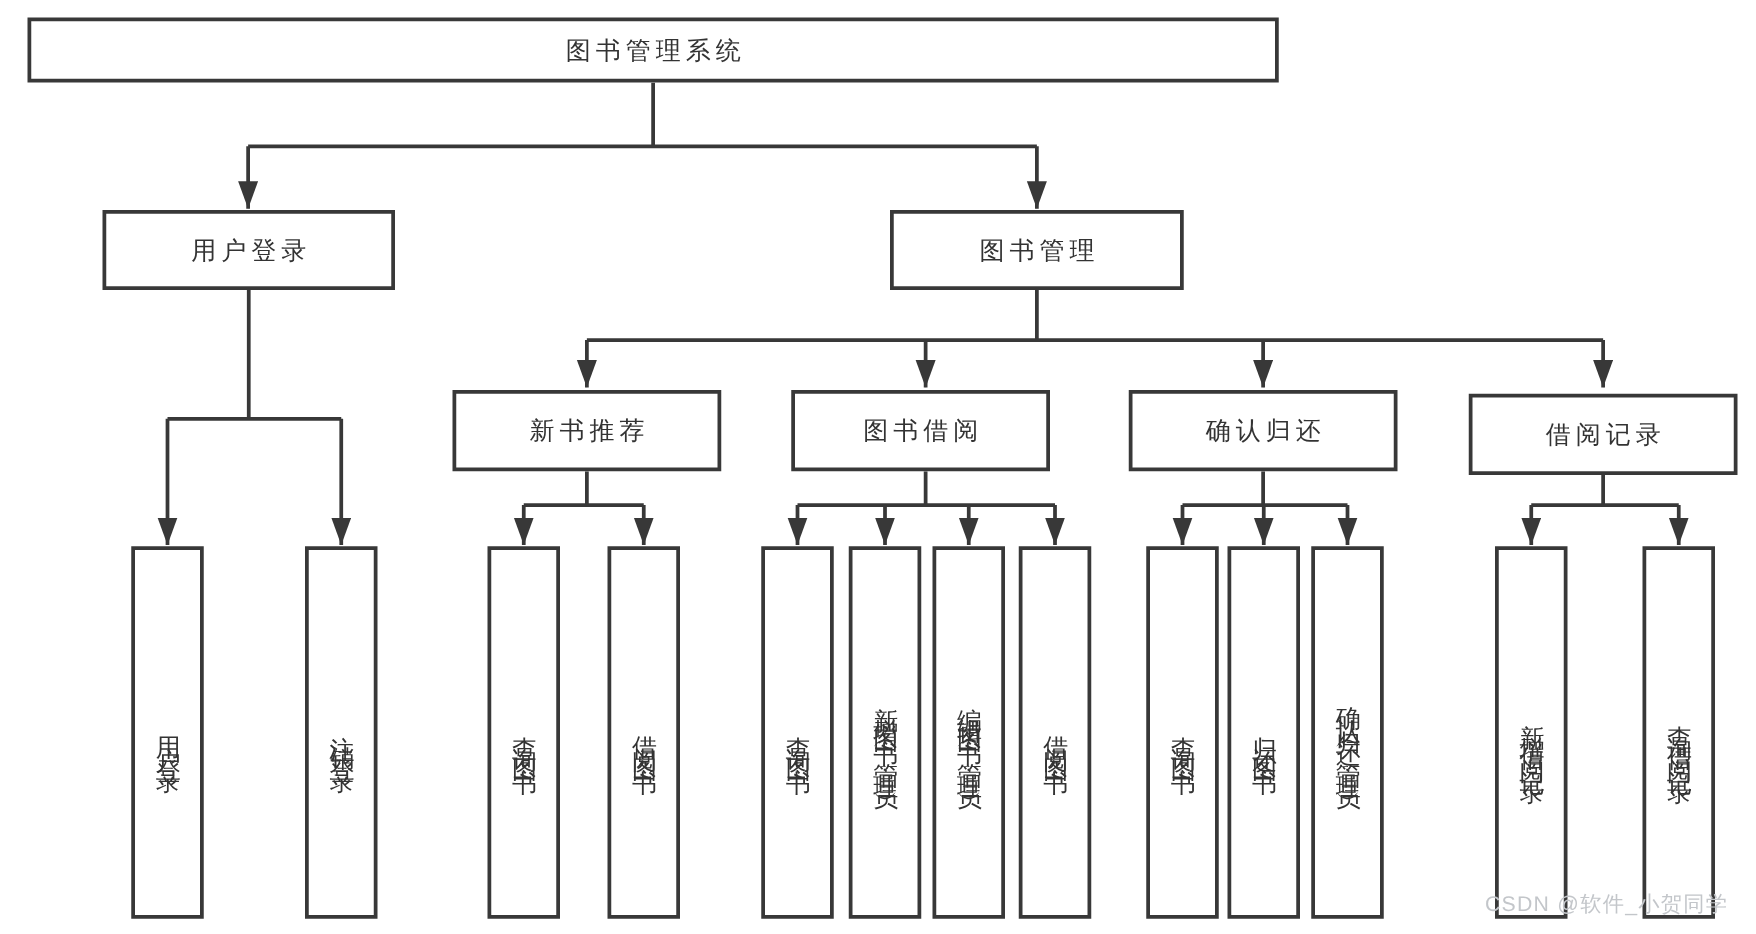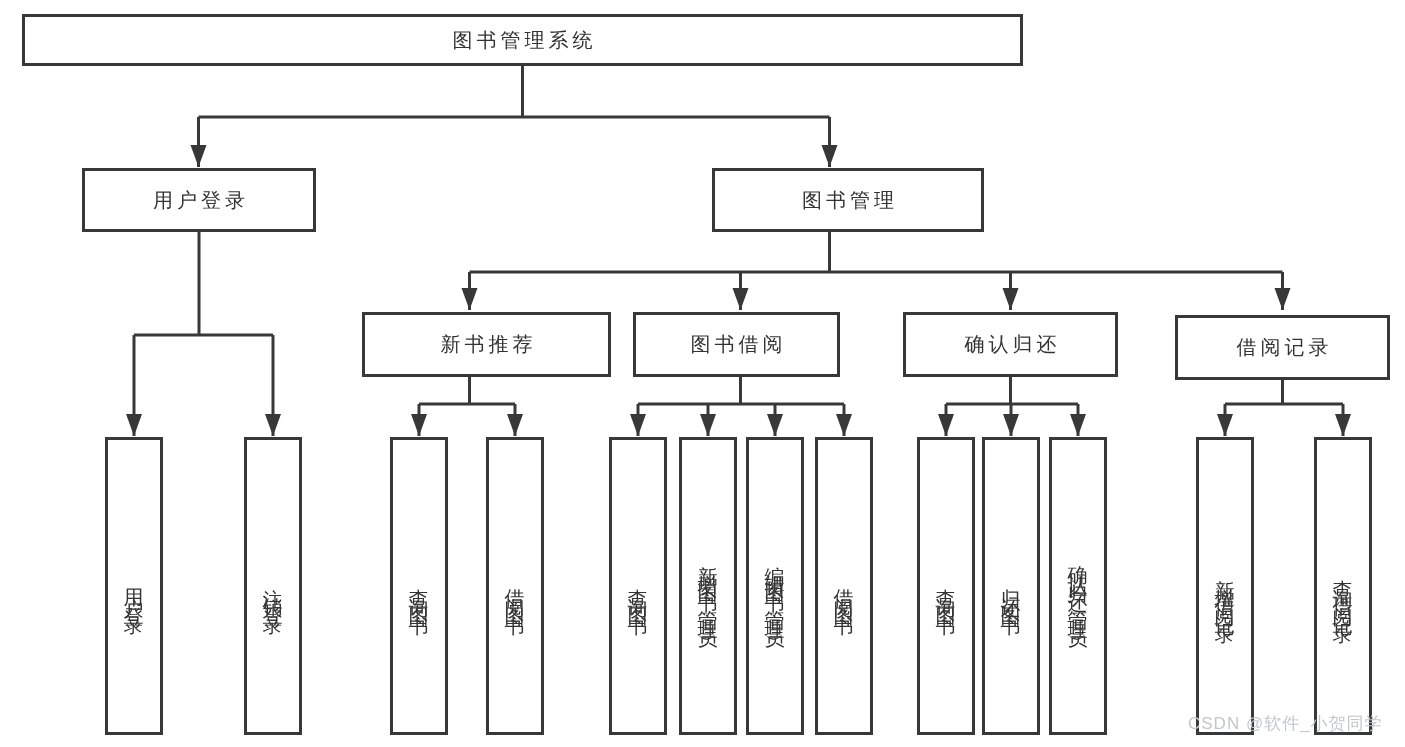--- a/index.html
+++ b/index.html
@@ -90,25 +90,25 @@
     <line class="wire" x1="1343" y1="404" x2="1343" y2="436" marker-end="url(#ah)"></line>
   </svg>
 
   <div class="hbox" style="left:22px;top:14px;width:1001px;height:52px;">
     <span>图书管理系统</span>
   </div>
 
   <div class="hbox" style="left:82px;top:168px;width:234px;height:64px;">
     <span>用户登录</span>
   </div>
-  <div class="hbox" style="left:712px;top:168px;width:272px;height:64px;align-items:center;">
+  <div class="hbox" style="left:712px;top:168px;width:235px;height:64px;align-items:center;">
     <span>图书管理</span>
   </div>
 
-  <div class="hbox" style="left:362px;top:312px;width:249px;height:65px;text-align:right;">
+  <div class="hbox" style="left:362px;top:312px;width:215px;height:65px;text-align:right;">
     <span>新书推荐</span>
   </div>
   <div class="hbox" style="left:633px;top:312px;width:207px;height:65px;">
     <span>图书借阅</span>
   </div>
   <div class="hbox" style="left:903px;top:312px;width:215px;height:65px;">
     <span>确认归还</span>
   </div>
   <div class="hbox" style="left:1175px;top:315px;width:215px;height:65px;">
     <span>借阅记录</span>

